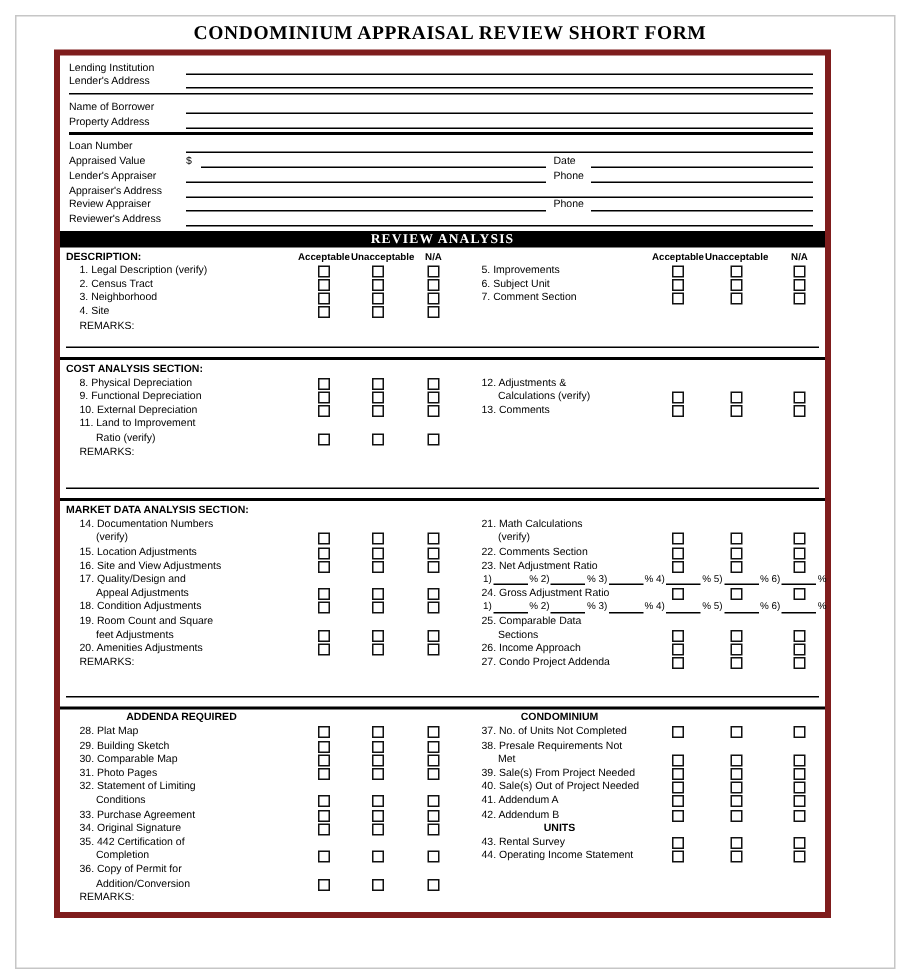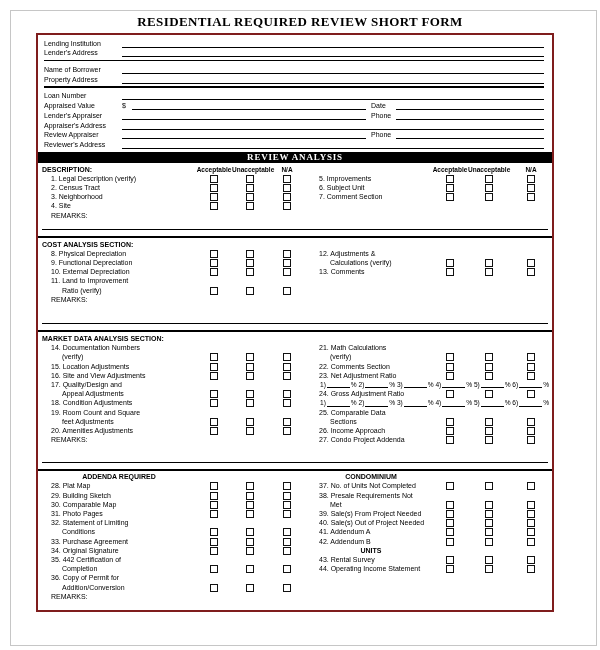--- a/index.html
+++ b/index.html
@@ -1,21 +1,21 @@
 <!DOCTYPE html>
 <html><head>
 <meta charset="utf-8">
 <style>
   * { margin:0; padding:0; box-sizing:border-box; }
   body { background:#fff; font-family:"Liberation Sans","DejaVu Sans",sans-serif; color:#000; }
   .canvas { position:relative; width:600px; height:650px; background:#fff; overflow:hidden; }
   .page-frame { position:absolute; left:10px; top:10px; width:587px; height:636px; border:1px solid #c6c6c6; }
   .page-title { position:absolute; top:14px; left:0; width:600px; text-align:center;
     font-family:"Liberation Serif","DejaVu Serif",serif; font-weight:bold; font-size:13px; letter-spacing:.4px; }
-  .form-box { position:absolute; left:36px; top:33px; width:518px; height:579px; border:2px solid #7f1d1d; background:#fff; }
+  .form-box { position:absolute; left:36px; top:33px; width:518px; height:579px; border:4px solid #7f1d1d; background:#fff; }
 
   
   .top-fields { padding:3px 8px 0 6px; }
   .trow { display:flex; align-items:flex-end; height:9.7px; font-size:7px; line-height:8px; white-space:nowrap; }
   .trow .lab { width:78px; flex:none; }
   .trow .dollar { flex:none; width:10px; }
   .fline { flex:1; border-bottom:1px solid #000; height:9px; }
   .fline.thick { border-bottom-width:1.6px; }
   .rlab { flex:none; width:30px; padding-left:5px; }
   .fline2 { flex:none; width:148px; border-bottom:1px solid #000; height:9px; }
@@ -45,21 +45,21 @@
   .ratio-wrap span { flex:none; padding:0 1px; }
   .rblank { flex:1 1 14px; border-bottom:1px solid #000; height:7px; margin-bottom:1px; min-width:12px; }
   .remarks-line { margin:0 4px; border-bottom:1.5px solid #000; height:8px; }
   .divider { border-bottom:2px solid #000; height:8px; }
 </style>
 </head>
 <body>
 
 <div class="canvas">
   <div class="page-frame"></div>
-  <div class="page-title">RESIDENTIAL REQUIRED REVIEW SHORT FORM</div>
+  <div class="page-title">CONDOMINIUM APPRAISAL REVIEW SHORT FORM</div>
   <div class="form-box">
     <div class="top-fields">
         <div class="trow">
           <div class="lab">Lending Institution</div>
           <div class="fline thick"></div>
         </div>
         <div class="trow">
           <div class="lab">Lender's Address</div>
           <div class="fline"></div>
         </div>

